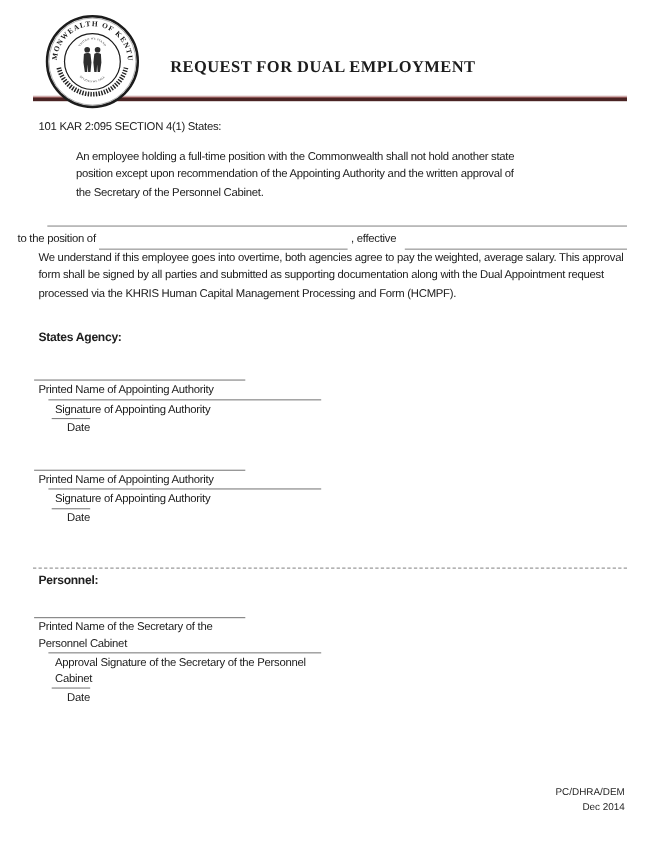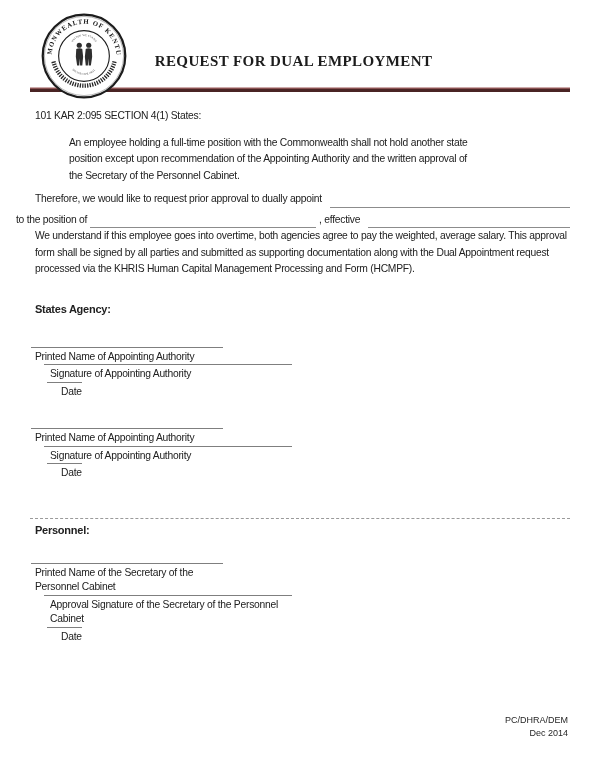--- a/index.html
+++ b/index.html
@@ -109,21 +109,20 @@
       </svg>
     </div>
     <div class="title">REQUEST FOR DUAL EMPLOYMENT</div>
   </div>
   <div class="double-rule"></div>
 
   <div class="statute">101 KAR 2:095 SECTION 4(1) States:</div>
   <div class="quote">An employee holding a full-time position with the Commonwealth shall not hold another state position except upon recommendation of the Appointing Authority and the written approval of the Secretary of the Personnel Cabinet.</div>
 
   <div class="req-row row1">
-    <span class="req-text">Therefore, we would like to request prior approval to dually appoint</span>
     <span class="blank grow"></span>
   </div>
   <div class="req-row row2">
     <span class="req-text">to the position of</span>
     <span class="blank fixed"></span>
     <span class="req-text">, effective</span>
     <span class="blank grow"></span>
   </div>
   <div class="para">We understand if this employee goes into overtime, both agencies agree to pay the weighted, average salary. This approval form shall be signed by all parties and submitted as supporting documentation along with the Dual Appointment request processed via the KHRIS Human Capital Management Processing and Form (HCMPF).</div>
 

